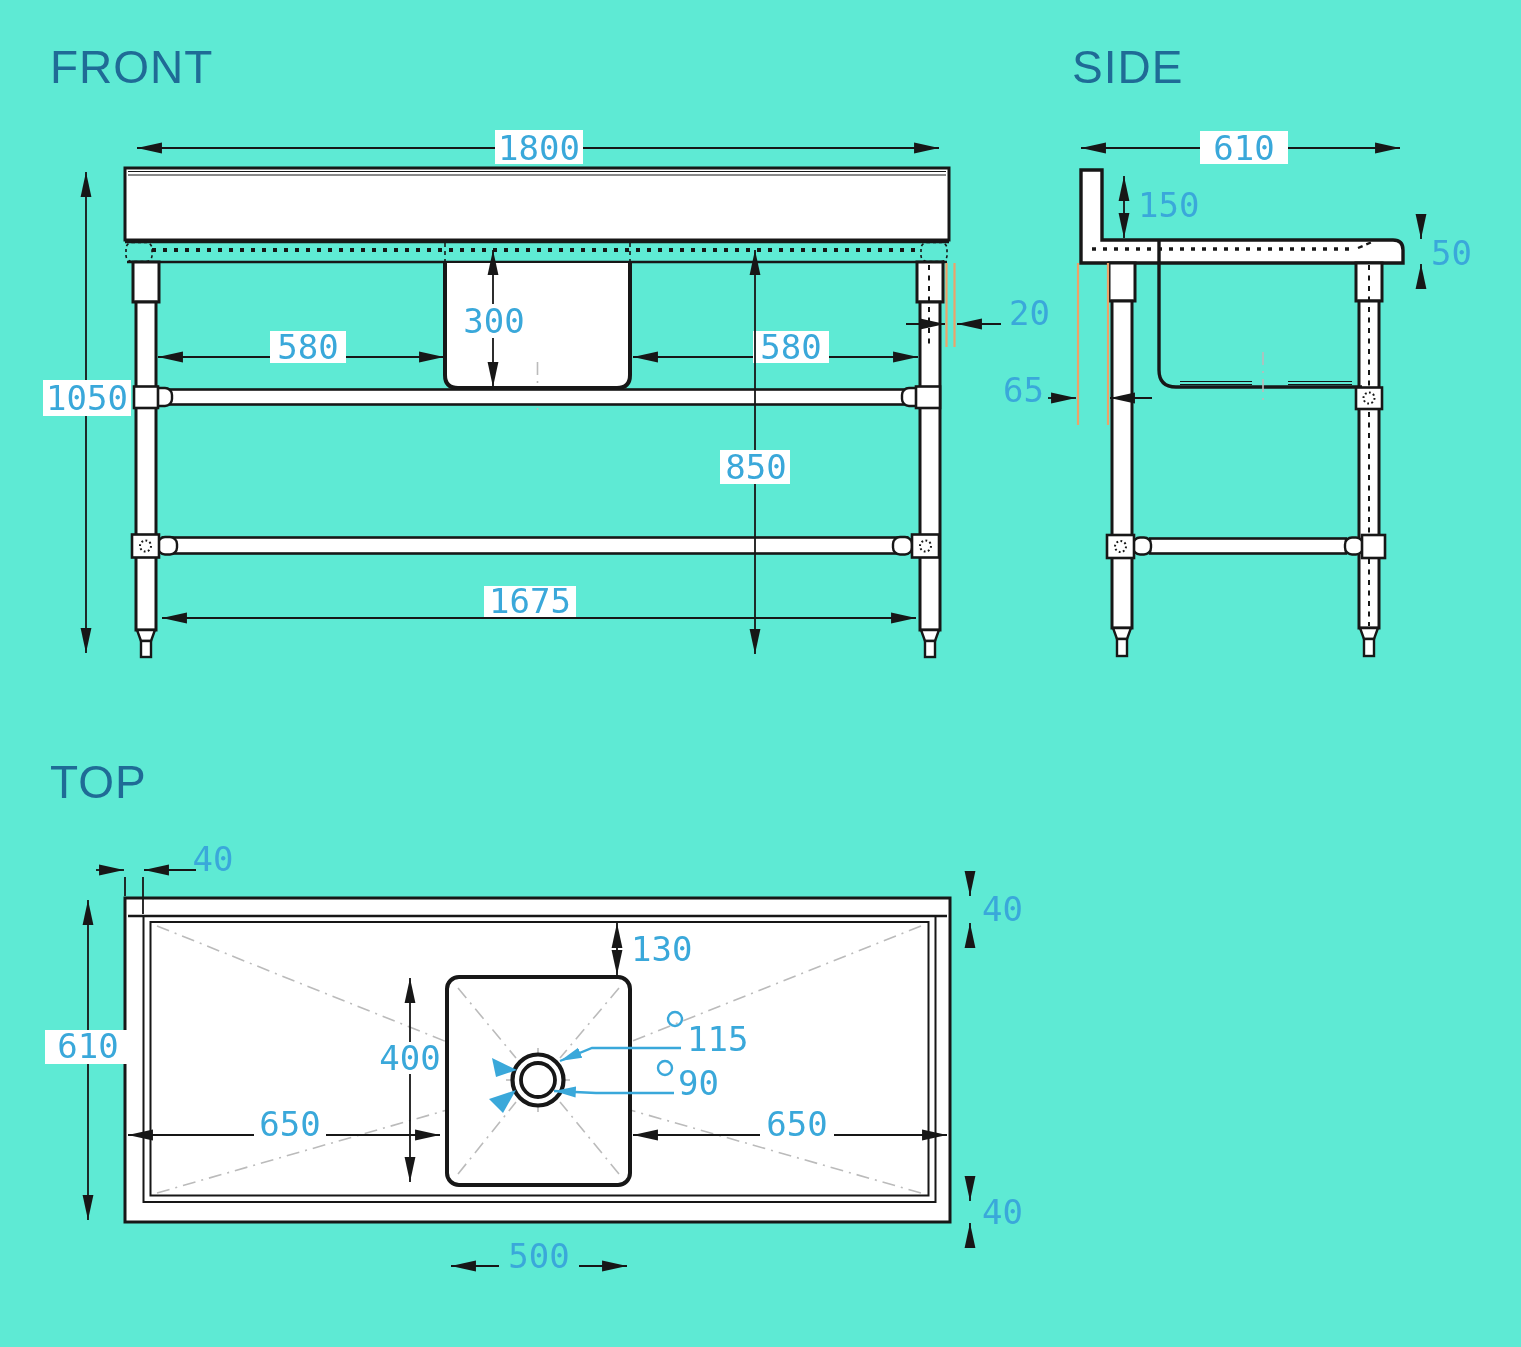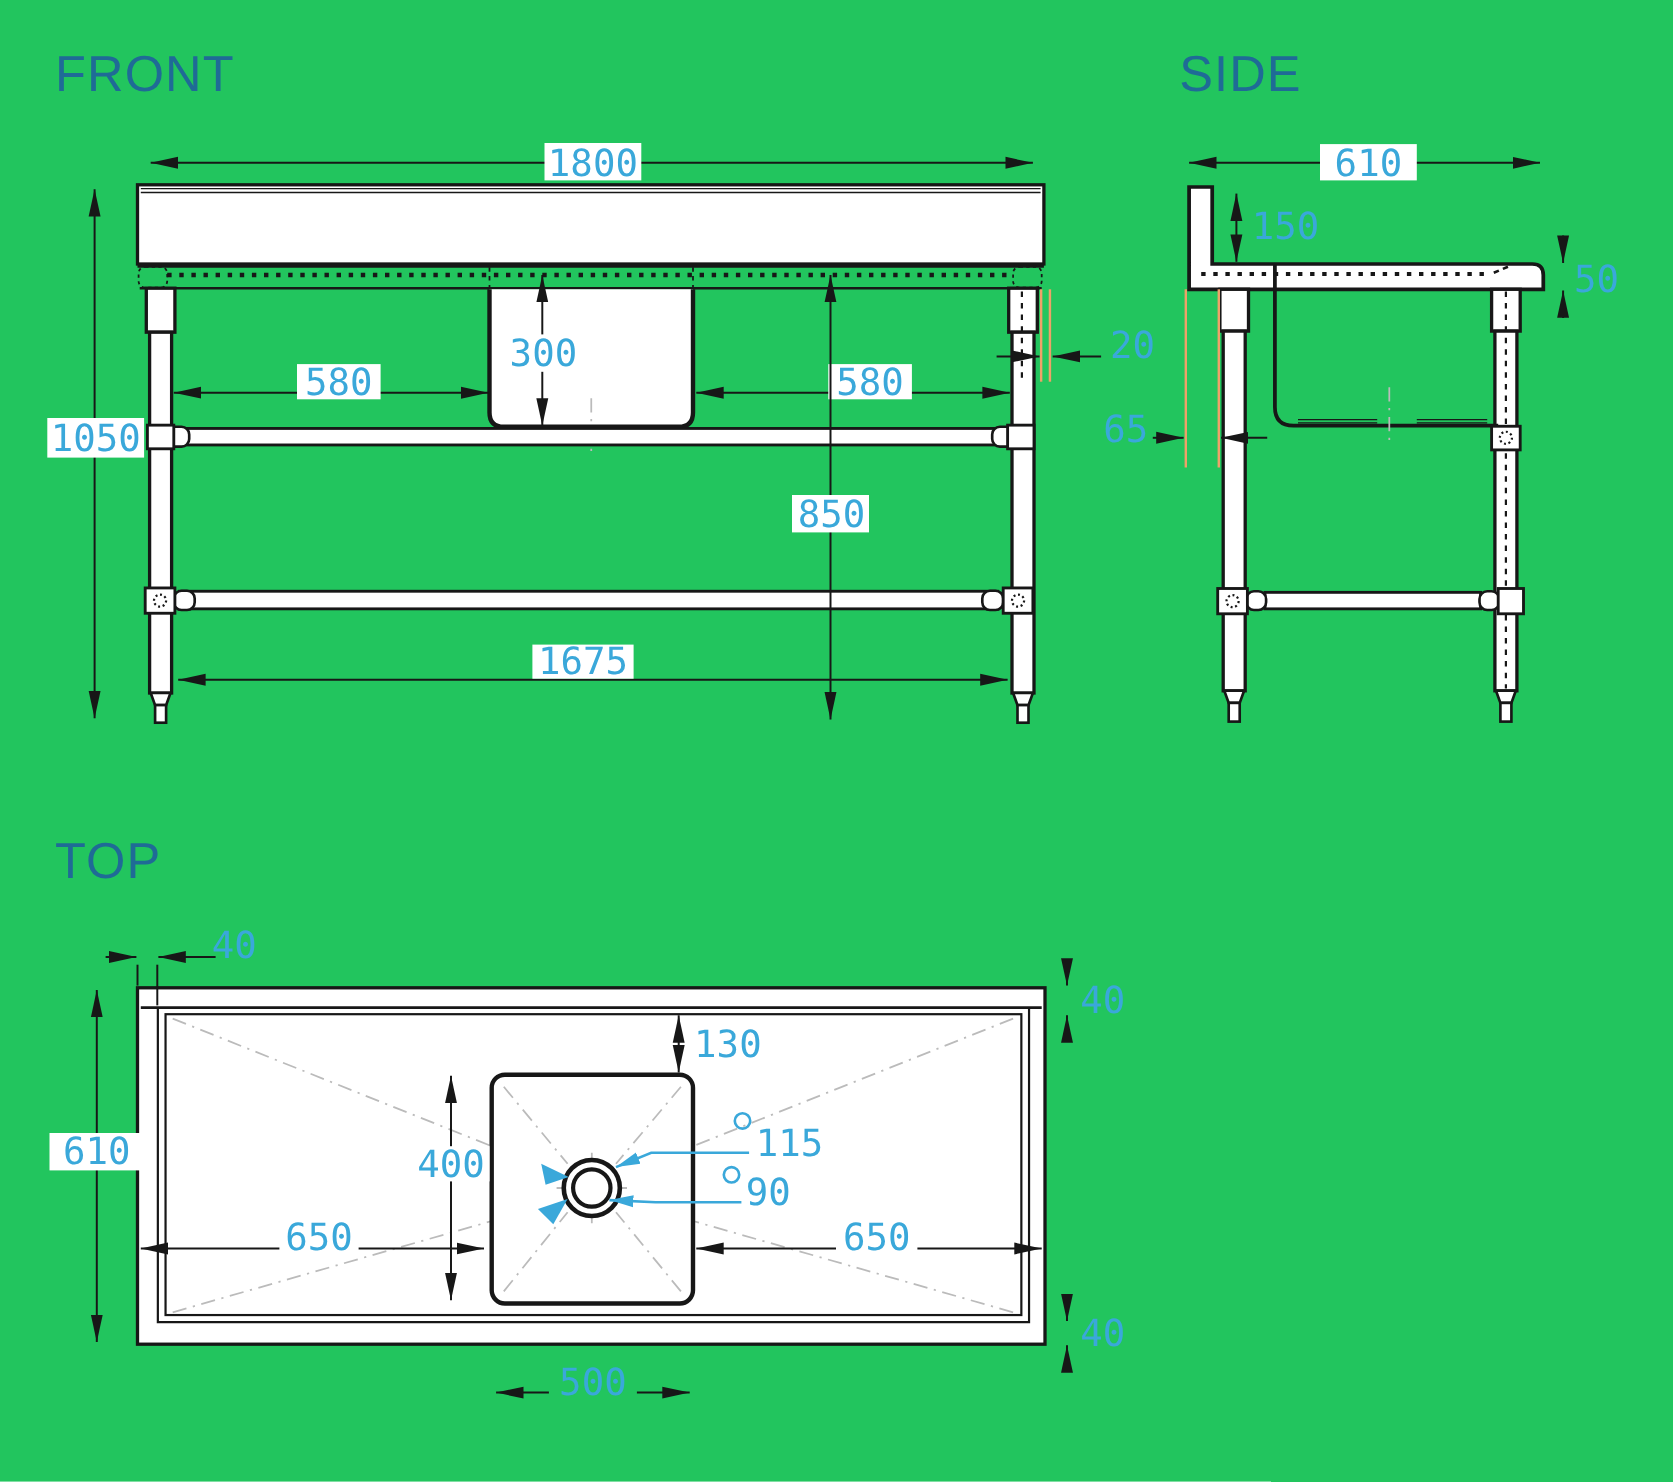--- a/index.html
+++ b/index.html
@@ -1,16 +1,16 @@
 <!DOCTYPE html>
 <html><head>
 <meta charset="utf-8">
 <style>
   html,body{margin:0;padding:0;background:#ffffff;}
-  .stage{position:relative;width:1521px;height:1347px;background:#22c55e;overflow:hidden;}
+  .stage{position:relative;width:1521px;height:1347px;background:#5eead4;overflow:hidden;}
   svg{display:block;}
   .title{font-family:"Liberation Sans",sans-serif;font-size:46px;fill:#1f6b96;letter-spacing:1px;}
   .dim{font-family:"DejaVu Sans Mono",monospace;font-size:34px;fill:#3aa8da;}
   .lbl-bg{fill:#ffffff;}
   .ln{stroke:#171717;fill:none;}
   .fillw{fill:#ffffff;stroke:#171717;}
   .dimln{stroke:#171717;stroke-width:1.8;fill:none;}
   .dot{stroke:#171717;fill:none;}
   .cl{stroke:#bbbbbb;fill:none;stroke-width:1.6;stroke-dasharray:13 6 2 6;}
   .hl{stroke:#eda269;stroke-width:2.2;fill:none;}

